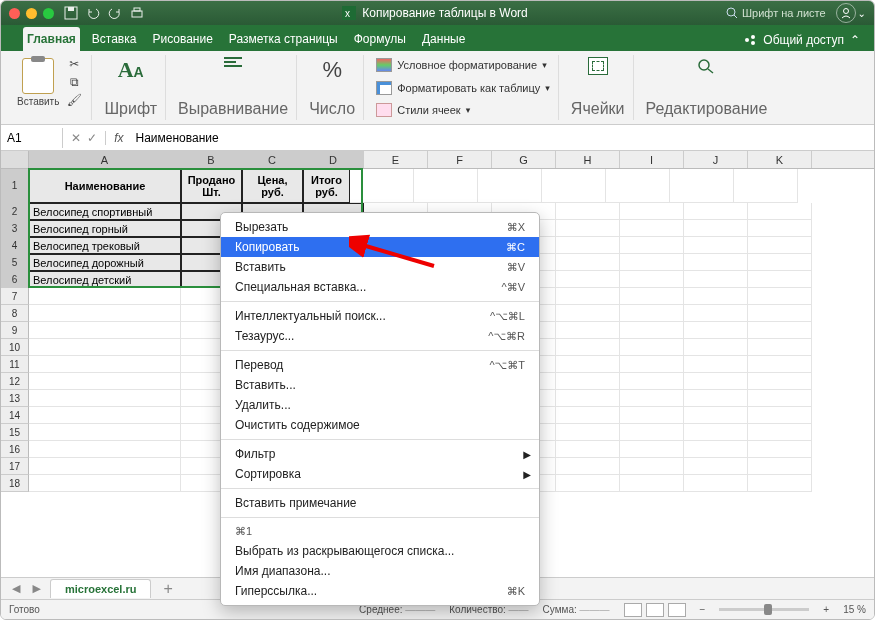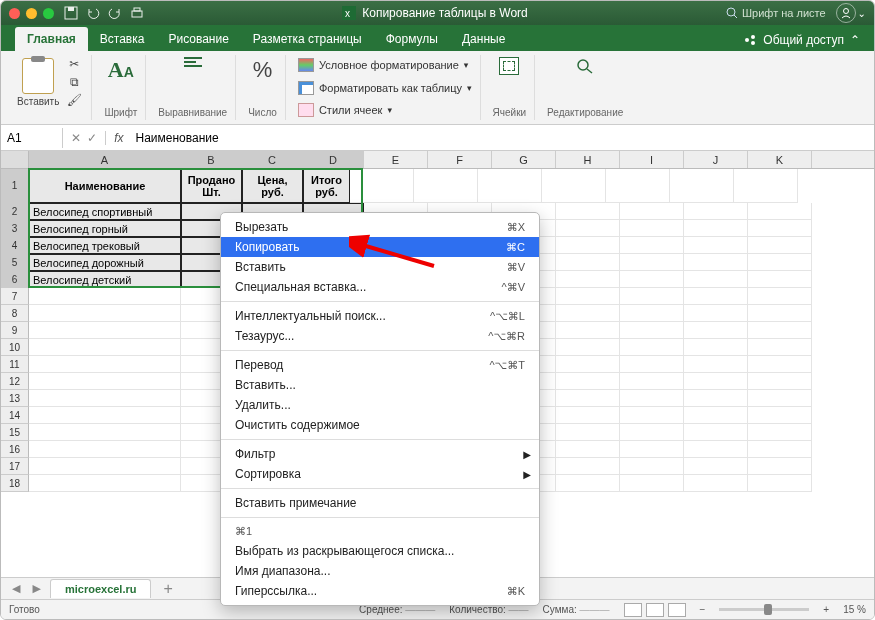--- a/index.html
+++ b/index.html
@@ -11,28 +11,28 @@
 .traffic { display: flex; gap: 6px; margin-right: 10px; }
 .traffic span { width: 11px; height: 11px; border-radius: 50%; display: inline-block; }
 .tl-red { background: #ff5f57; } .tl-yel { background: #ffbd2e; } .tl-grn { background: #28c940; }
 .qat { display: flex; gap: 8px; align-items: center; }
 .qat svg { opacity: .9; }
 .title-center { flex: 1; text-align: center; display: flex; justify-content: center; align-items: center; gap: 6px; }
 .title-search { display: flex; align-items: center; gap: 4px; color: #d0e0d0; font-size: 11px; }
 .user-ic { margin-left: 10px; width: 20px; height: 20px; border: 1px solid rgba(255,255,255,.5); border-radius: 50%; display: flex; align-items: center; justify-content: center; }
 
 .tabs { height: 26px; background: #277338; display: flex; align-items: flex-end; padding-left: 14px; color: #fff; font-size: 12px; }
-.tab { padding: 5px 12px; cursor: pointer; }
+.tab { padding: 5px 4px; cursor: pointer; margin-left: 8px; }
 .tab.active { background: #f3f3f3; color: #277338; font-weight: 600; border-radius: 3px 3px 0 0; }
 .tabs-right { margin-left: auto; padding: 4px 14px; display: flex; align-items: center; gap: 6px; font-size: 12px; }
 
 .ribbon { height: 74px; background: #f3f3f3; border-bottom: 1px solid #ccc; display: flex; padding: 4px 8px; gap: 4px; }
 .rgroup { display: flex; flex-direction: column; align-items: center; justify-content: space-between; padding: 2px 8px; border-right: 1px solid #ddd; }
 .rgroup:last-child { border-right: none; }
-.rgroup .glabel { font-size: 10px; color: #666; margin-top: 2px; }
+.rgroup .glabel { font-size: 16px; color: #666; margin-top: 2px; }
 .rgroup .gicons { display: flex; gap: 6px; align-items: center; }
 .big-btn { display: flex; flex-direction: column; align-items: center; gap: 2px; font-size: 10px; color: #444; }
 .clipboard-ic { width: 32px; height: 36px; background: #fff; border: 1px solid #c0a050; border-radius: 3px; position: relative; }
 .clipboard-ic::before { content: ""; position: absolute; top: -3px; left: 8px; width: 14px; height: 6px; background: #888; border-radius: 2px; }
 .sm-ic { width: 18px; height: 14px; display: flex; align-items: center; justify-content: center; color: #444; font-size: 12px; }
 .aa-ic { font-family: serif; font-size: 22px; font-weight: bold; color: #2a6b3a; }
 .align-ic { display: flex; flex-direction: column; gap: 2px; }
 .align-ic span { width: 18px; height: 2px; background: #2a6b3a; }
 .align-ic span:nth-child(2){ width: 12px; }
 .pct-ic { font-size: 22px; color: #444; }

